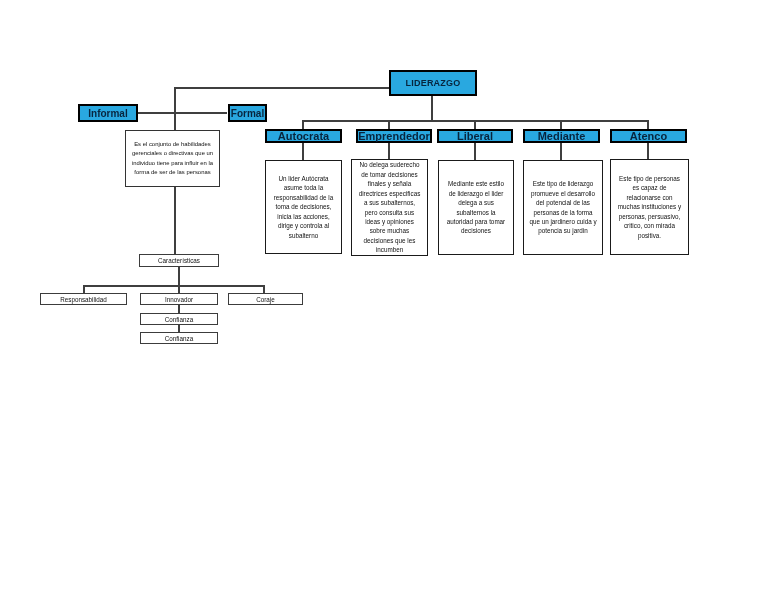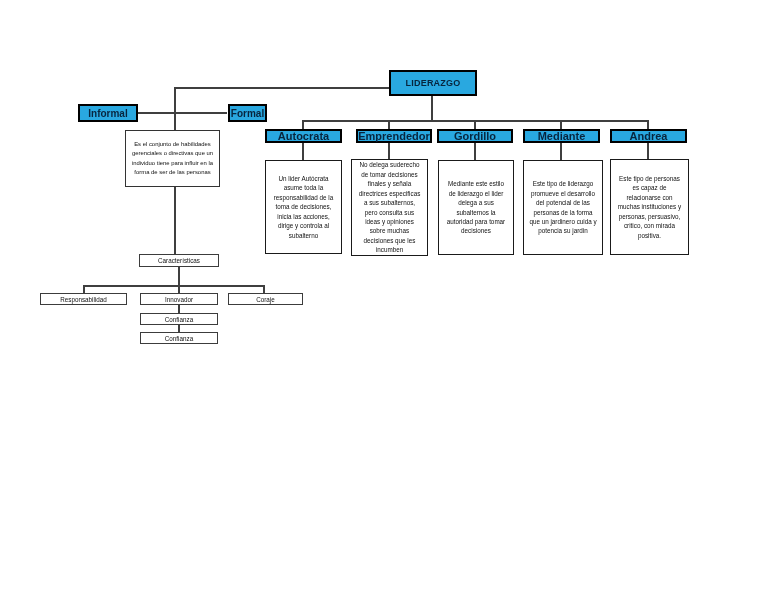--- a/index.html
+++ b/index.html
@@ -71,23 +71,23 @@
   <div class="node white small" style="left:139px;top:254px;width:80px;height:13px">Características</div>
 
   <div class="node white small" style="left:40px;top:293px;width:87px;height:12px">Responsabilidad</div>
   <div class="node white small" style="left:140px;top:293px;width:78px;height:12px">Innovador</div>
   <div class="node white small" style="left:228px;top:293px;width:75px;height:12px">Coraje</div>
   <div class="node white small" style="left:140px;top:313px;width:78px;height:12px">Confianza</div>
   <div class="node white small" style="left:140px;top:332px;width:78px;height:12px">Confianza</div>
 
   <div class="node blue style" style="left:265px;top:129px;width:77px;height:14px">Autocrata</div>
   <div class="node blue style" style="left:356px;top:129px;width:76px;height:14px">Emprendedor</div>
-  <div class="node blue style" style="left:437px;top:129px;width:76px;height:14px">Gordillo</div>
+  <div class="node blue style" style="left:437px;top:129px;width:76px;height:14px">Liberal</div>
   <div class="node blue style" style="left:523px;top:129px;width:77px;height:14px">Mediante</div>
-  <div class="node blue style" style="left:610px;top:129px;width:77px;height:14px">Andrea</div>
+  <div class="node blue style" style="left:610px;top:129px;width:77px;height:14px">Atenco</div>
 
   <div class="node desc" style="left:265px;top:160px;width:77px;height:94px">Un lider Autócrata asume toda la responsabilidad de la toma de decisiones, inicia las acciones, dirige y controla al subalterno</div>
   <div class="node desc" style="left:351px;top:159px;width:77px;height:97px">No delega suderecho de tomar decisiones finales y señala directrices especificas a sus subalternos, pero consulta sus ideas y opiniones sobre muchas decisiones que les incumben</div>
   <div class="node desc" style="left:438px;top:160px;width:76px;height:95px">Mediante este estilo de liderazgo el lider delega a sus subalternos la autoridad para tomar decisiones</div>
   <div class="node desc" style="left:523px;top:160px;width:80px;height:95px">Este tipo de liderazgo promueve el desarrollo del potencial de las personas de la forma que un jardinero cuida y potencia su jardin</div>
   <div class="node desc" style="left:610px;top:159px;width:79px;height:96px">Este tipo de personas es capaz de relacionarse con muchas instituciones y personas, persuasivo, critico, con mirada positiva.</div>
 
 
 </div>
 

